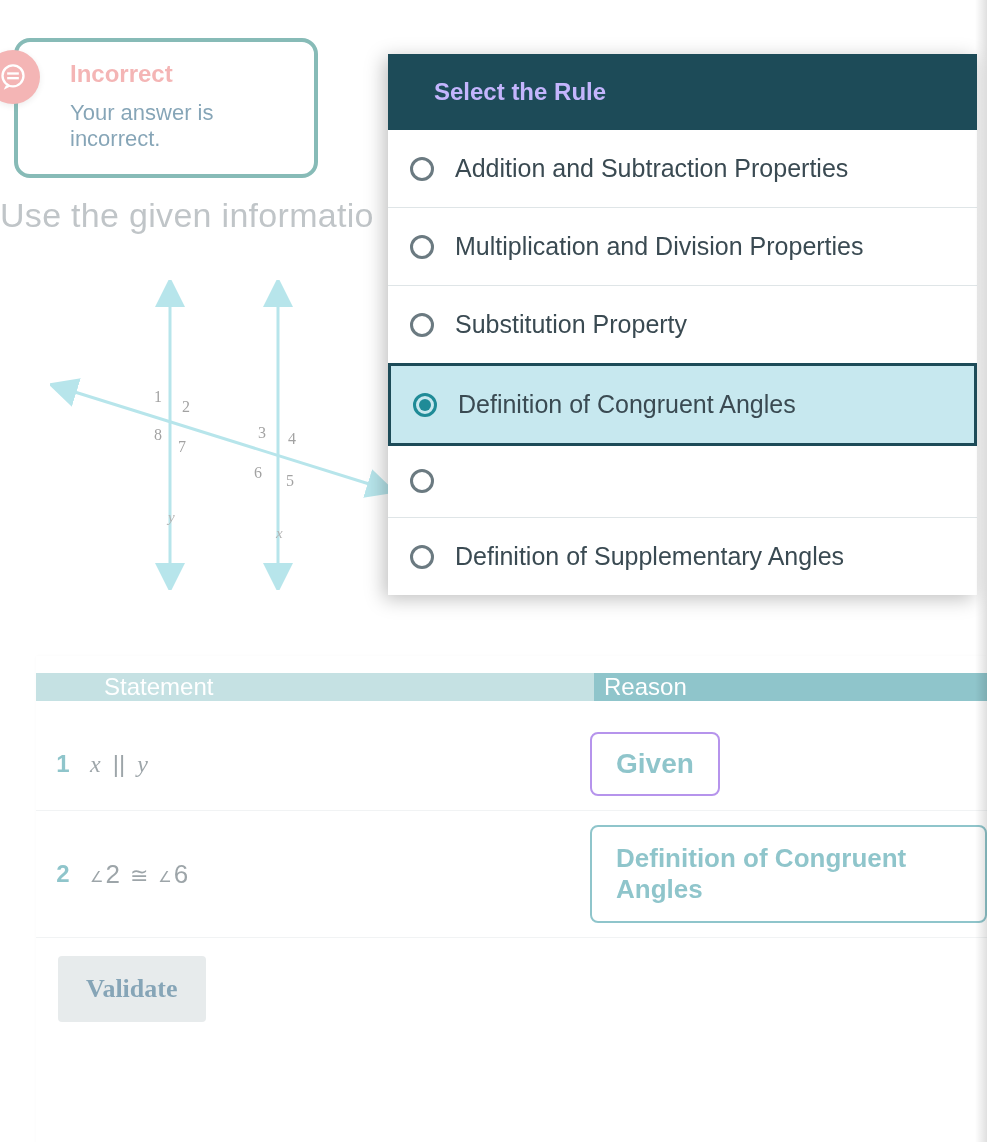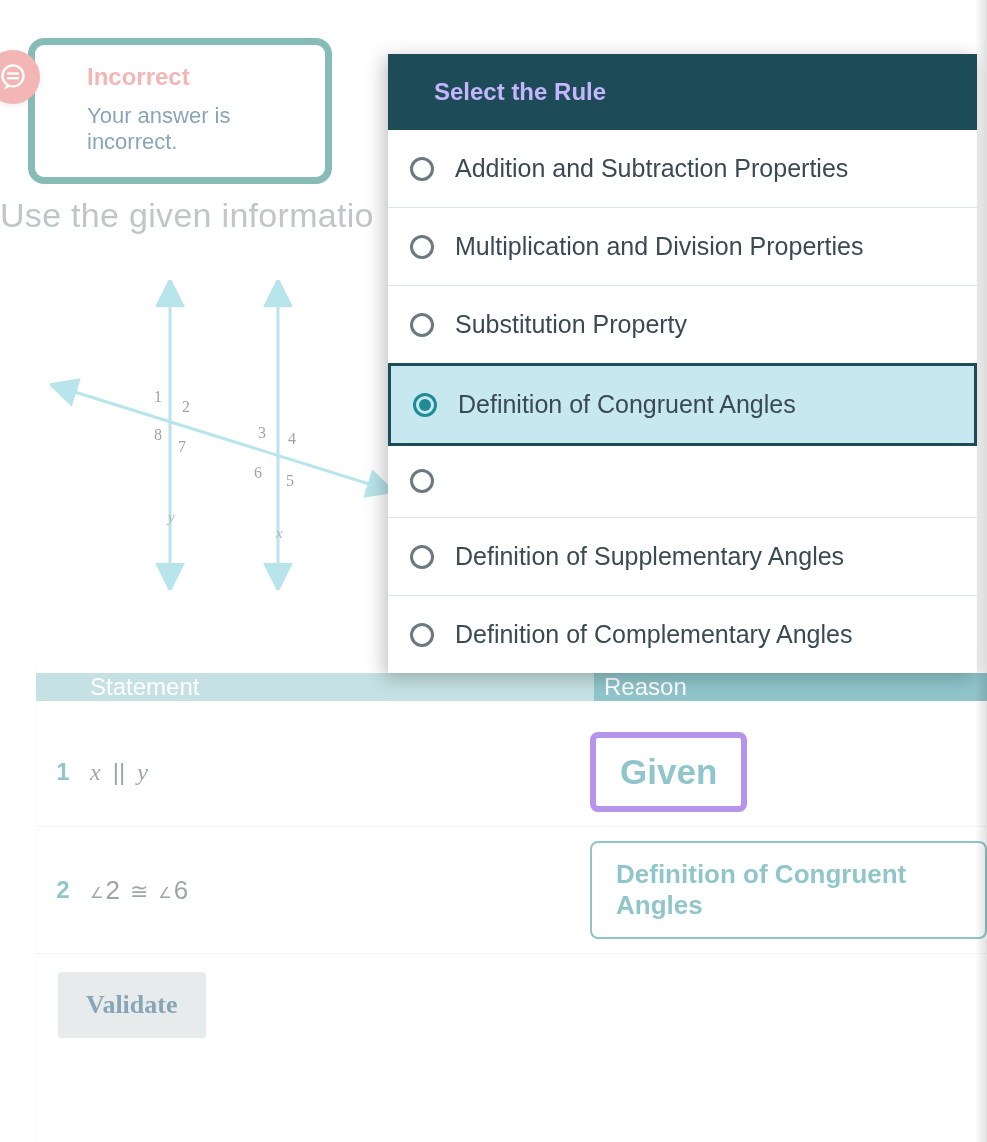--- a/index.html
+++ b/index.html
@@ -21,23 +21,23 @@
   .fade-overlay {
     position: absolute;
     inset: 0;
     background: rgba(255,255,255,0.5);
     pointer-events: none;
     z-index: 5;
   }
   
   .feedback {
     position: absolute;
-    top: 38px; left: 28px;
+    top: 38px; left: 14px;
     width: 304px;
-    border: 7px solid #0f766e;
+    border: 4px solid #0f766e;
     border-radius: 16px;
     padding: 18px 22px 22px 52px;
     background: #fff;
   }
   .feedback-title {
     color: #e86a6a;
     font-weight: 700;
     font-size: 24px;
     margin-bottom: 12px;
   }
@@ -80,21 +80,21 @@
   .pt-header {
     display: flex;
     height: 62px;
     color: #fff;
     font-size: 24px;
     align-items: center;
   }
   .pt-h-stmt {
     flex: 0 0 558px;
     background: #8bc3c6;
-    padding-left: 54px;
+    padding-left: 68px;
     display:flex; align-items:center;text-align:center;
   }
   .pt-h-reason {
     flex: 1;
     background: #1f8b97;
     padding-left: 10px;
     display:flex; align-items:center;
   }
   .pt-row {
     display: flex;
@@ -115,23 +115,23 @@
     font-size: 24px;
     font-family: Georgia, 'Times New Roman', serif;
     font-style: italic;
   }
   .pt-stmt .sym { font-style: normal; font-family: Arial, sans-serif; }
   .pt-reason-cell {
     flex: 1;
   }
   .given-chip {
     display: inline-block;
-    border: 6px solid #6d28d9;
+    border: 2px solid #6d28d9;
     color: #1f8b97;
-    font-size: 35px;
+    font-size: 28px;
     font-weight: 600;
     padding: 14px 24px;
     border-radius: 8px;
   }
   .reason-chip {
     display: inline-block;
     border: 2px solid #1f8b97;
     color: #1f8b97;
     font-size: 26px;
     font-weight: 600;
@@ -319,19 +319,15 @@
       </span>
     <span>Definition of Congruent Angles</span>
   </div>
   <div class="rule-item">
     <span class="radio"></span>
   </div>
   <div class="rule-item">
     <span class="radio"></span>
     <span>Definition of Supplementary Angles</span>
   </div>
-  <div class="rule-item">
-    <span class="radio"></span>
-    <span>Definition of Complementary Angles</span>
-  </div>
 </div>
 
 <div class="right-scroll"></div>
 
 </body></html>

